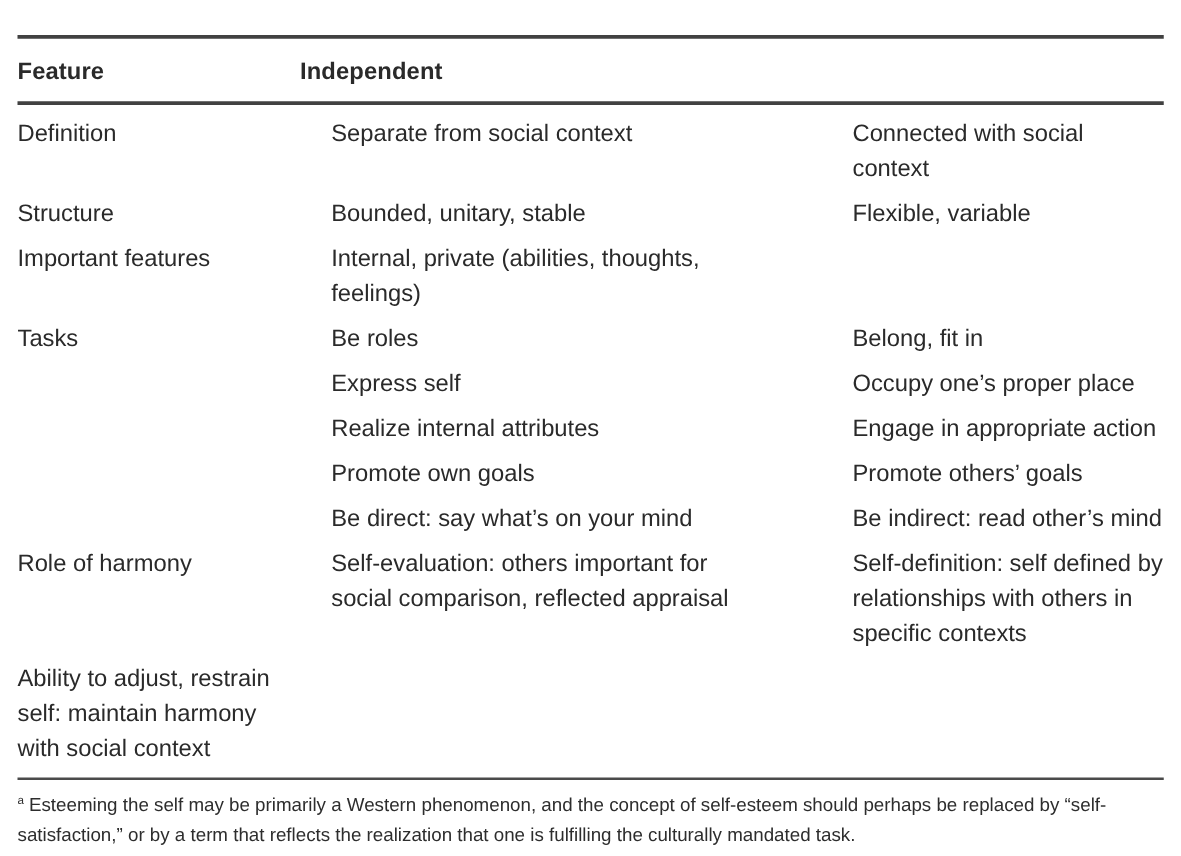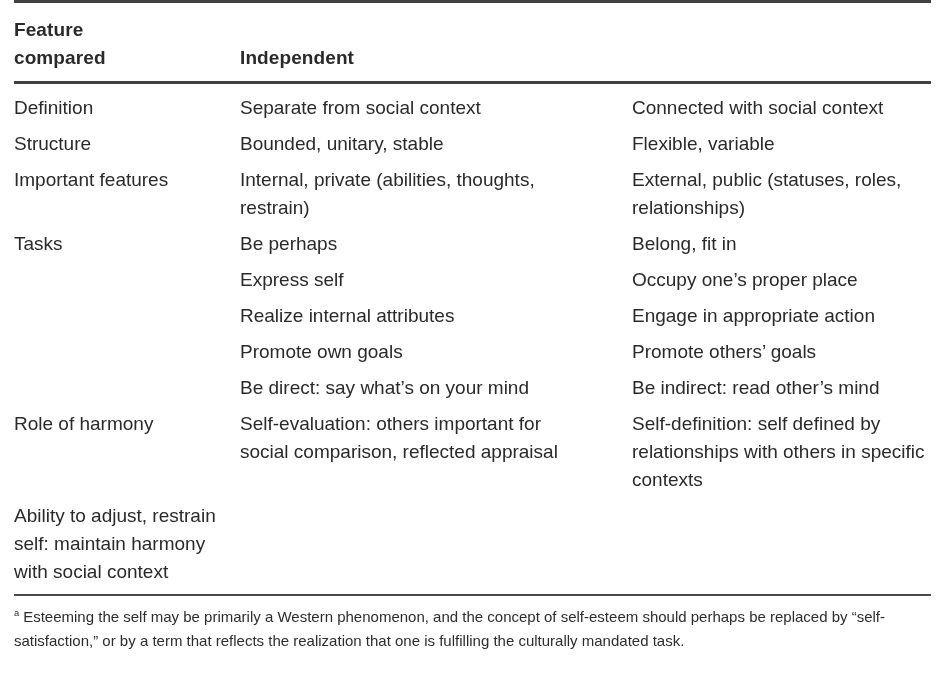--- a/index.html
+++ b/index.html
@@ -8,21 +8,21 @@
     background: #ffffff;
   }
   body {
     width: 945px;
     height: 685px;
     font-family: "Liberation Sans", sans-serif;
     color: #2a2a2a;
     overflow: hidden;
   }
   .sheet {
-    padding: 0 14px 0 14px;
+    padding: 28px 14px 0 14px;
   }
   .rule {
     border: none;
     height: 0;
     margin: 0;
   }
   .rule-top    { border-top: 3px solid #414141; }
   .rule-header { border-top: 3px solid #414141; }
   .rule-foot   { border-top: 2px solid #4a4a4a; }
 
@@ -45,20 +45,21 @@
   .th {
     font-weight: bold;
     letter-spacing: 0.1px;
   }
 
   .tbody {
     padding-top: 10px;
   }
   .row {
     margin-bottom: 8px;
+    gap: 25px;
   }
 
   sup {
     font-size: 0.62em;
     line-height: 0;
     vertical-align: super;
   }
 
   .footnote {
     padding-top: 9px;
@@ -73,21 +74,20 @@
 </head>
 <body>
 
 <div class="sheet">
 
   <hr class="rule rule-top">
 
   <div class="header-row">
     <div class="cell col1 th">
       <div>Feature</div>
-      <div>compared</div>
     </div>
     <div class="cell col2 th">Independent</div>
   </div>
 
   <hr class="rule rule-header">
 
   <div class="tbody" id="tbody">
   <div class="row">
     <div class="cell col1 feature-cell">
           <div>Definition</div>
@@ -101,29 +101,28 @@
           <div>Structure</div>
         </div>
     <div class="cell col2">Bounded, unitary, stable</div>
     <div class="cell col3">Flexible, variable</div>
   </div>
 
   <div class="row">
     <div class="cell col1 feature-cell">
           <div>Important features</div>
         </div>
-    <div class="cell col2">Internal, private (abilities, thoughts, restrain)</div>
-    <div class="cell col3">External, public (statuses, roles, relationships)</div>
+    <div class="cell col2">Internal, private (abilities, thoughts, feelings)</div>
   </div>
 
   <div class="row">
     <div class="cell col1 feature-cell">
           <div>Tasks</div>
         </div>
-    <div class="cell col2">Be perhaps</div>
+    <div class="cell col2">Be roles</div>
     <div class="cell col3">Belong, fit in</div>
   </div>
 
   <div class="row">
     <div class="cell col1 feature-cell"></div>
     <div class="cell col2">Express self</div>
     <div class="cell col3">Occupy one’s proper place</div>
   </div>
 
   <div class="row">

